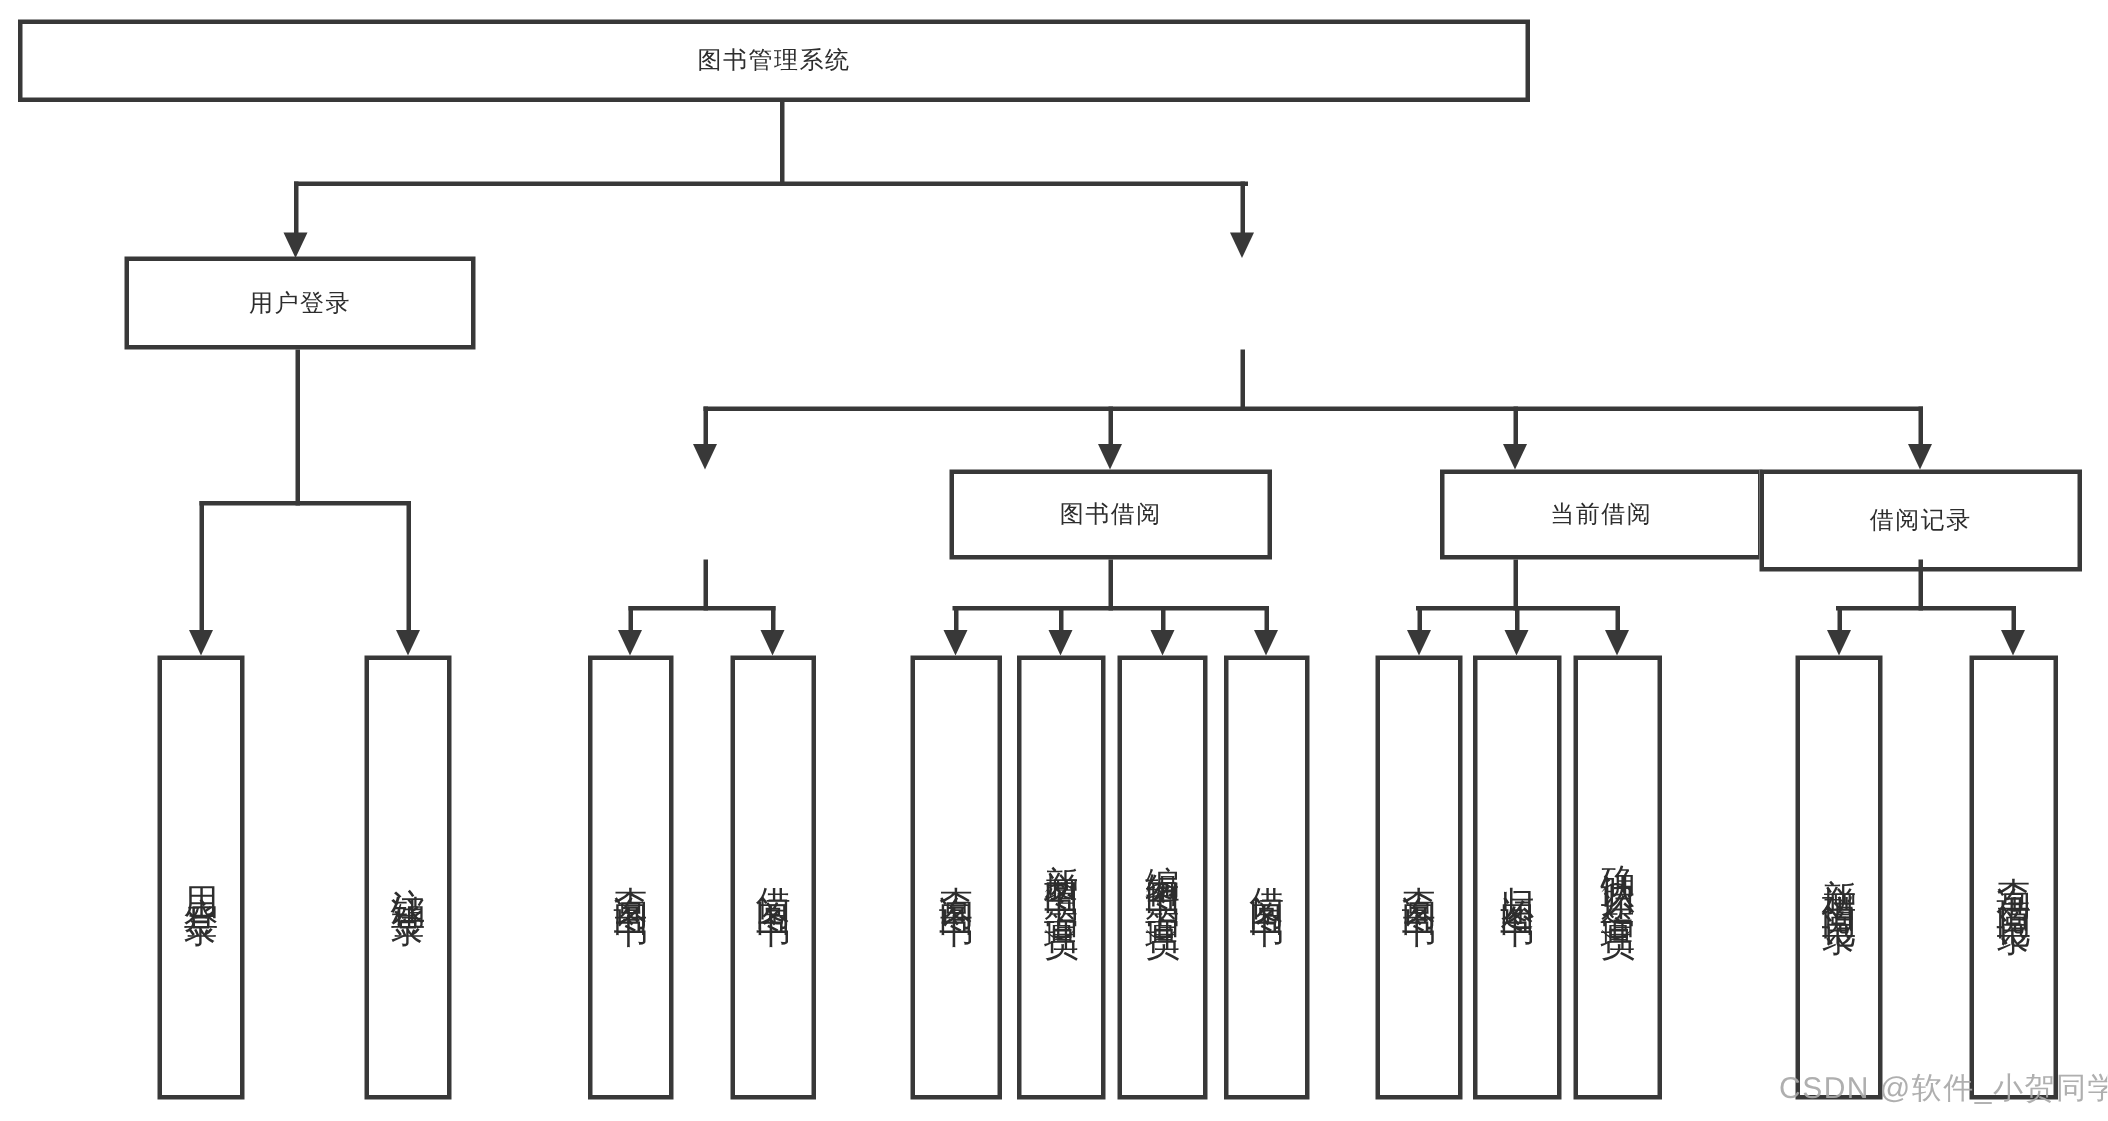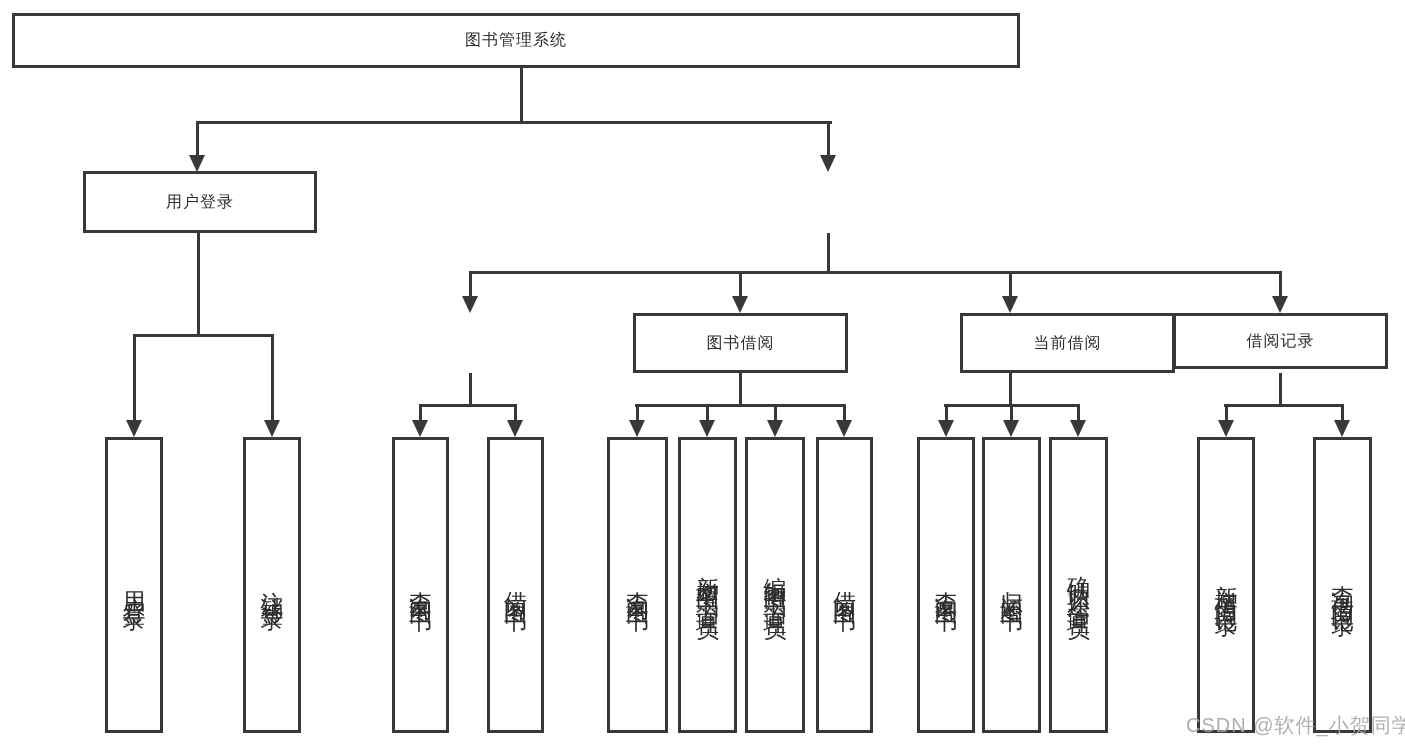--- a/index.html
+++ b/index.html
@@ -41,21 +41,21 @@
   <div class="box hlabel" style="left:12px; top:13px; width:1008px; height:55px;">图书管理系统</div>
 
   <div class="box hlabel" style="left:83px; top:171px; width:234px; height:62px;">用户登录</div>
 
 
 
   <div class="box hlabel" style="left:633px; top:313px; width:215px; height:60px;">图书借阅</div>
 
   <div class="box hlabel" style="left:932px; top:313px; width:215px; height:60px;margin-left:28px;">当前借阅</div>
 
-  <div class="box hlabel" style="left:1173px; top:313px; width:215px; height:56px;">借阅记录</div>
+  <div class="box hlabel" style="left:1173px; top:313px; width:215px; height:68px;">借阅记录</div>
 
   <div class="box vbox" style="left:105px; top:437px; width:58px; height:296px;">
     <span>用户登录</span>
   </div>
   <div class="box vbox" style="left:243px; top:437px; width:58px; height:296px;">
     <span>注销登录</span>
   </div>
 
   <div class="box vbox" style="left:392px; top:437px; width:57px; height:296px;">
     <span>查询图书</span>

